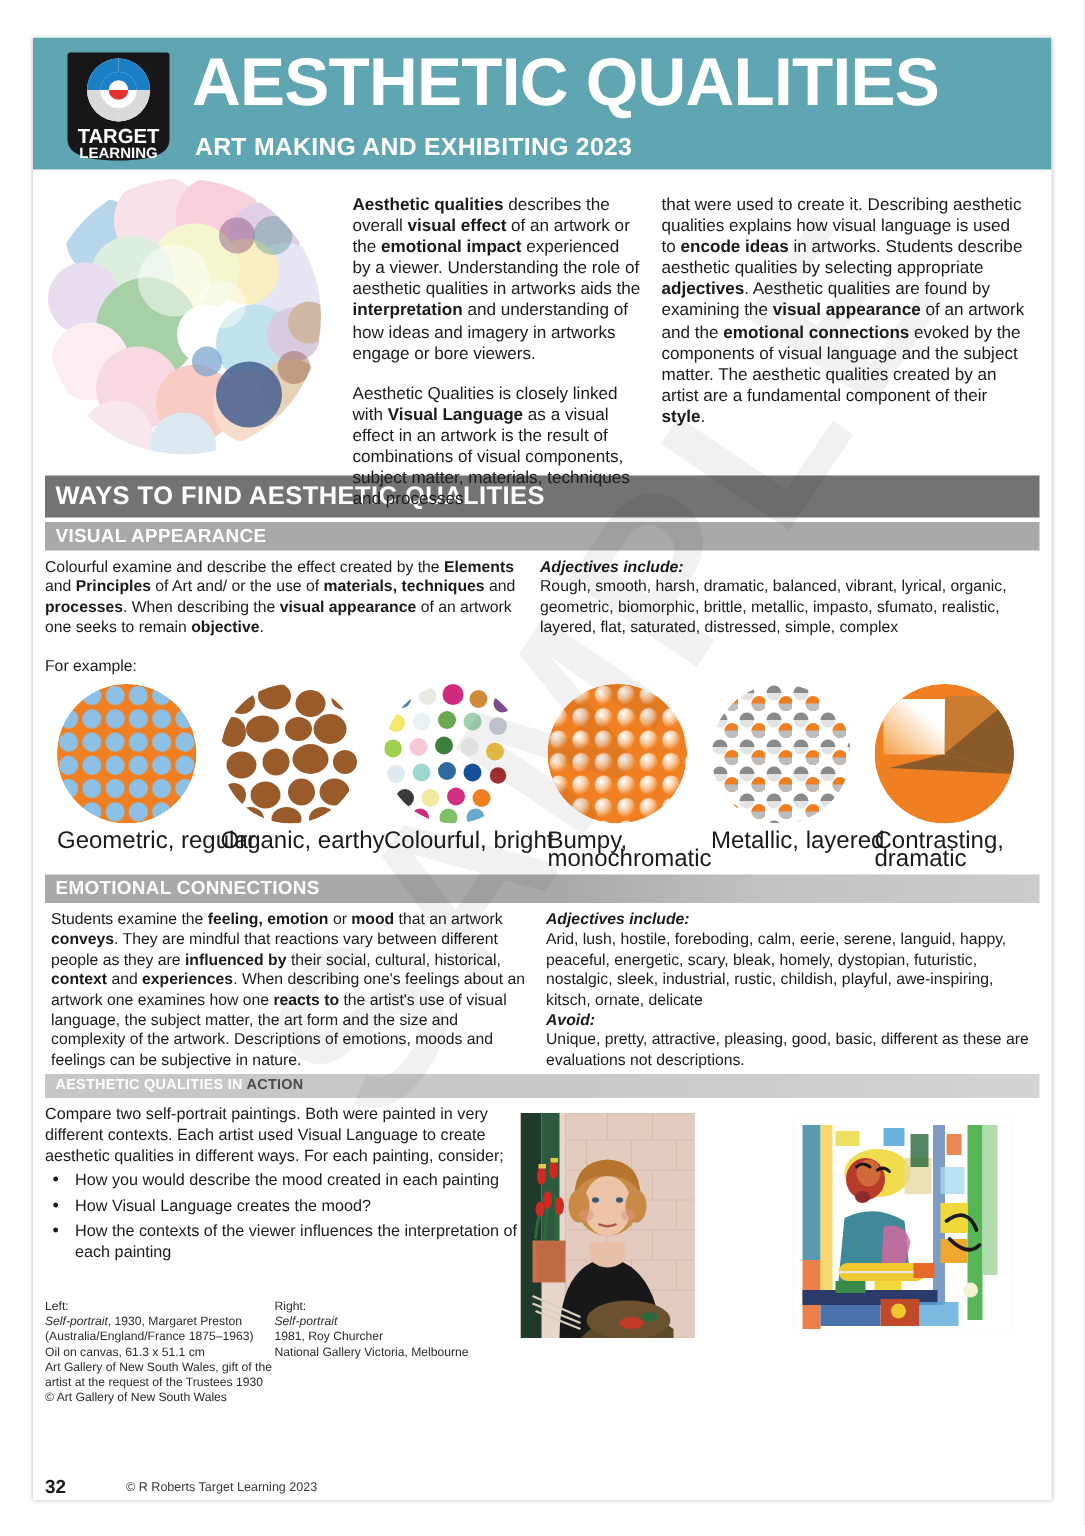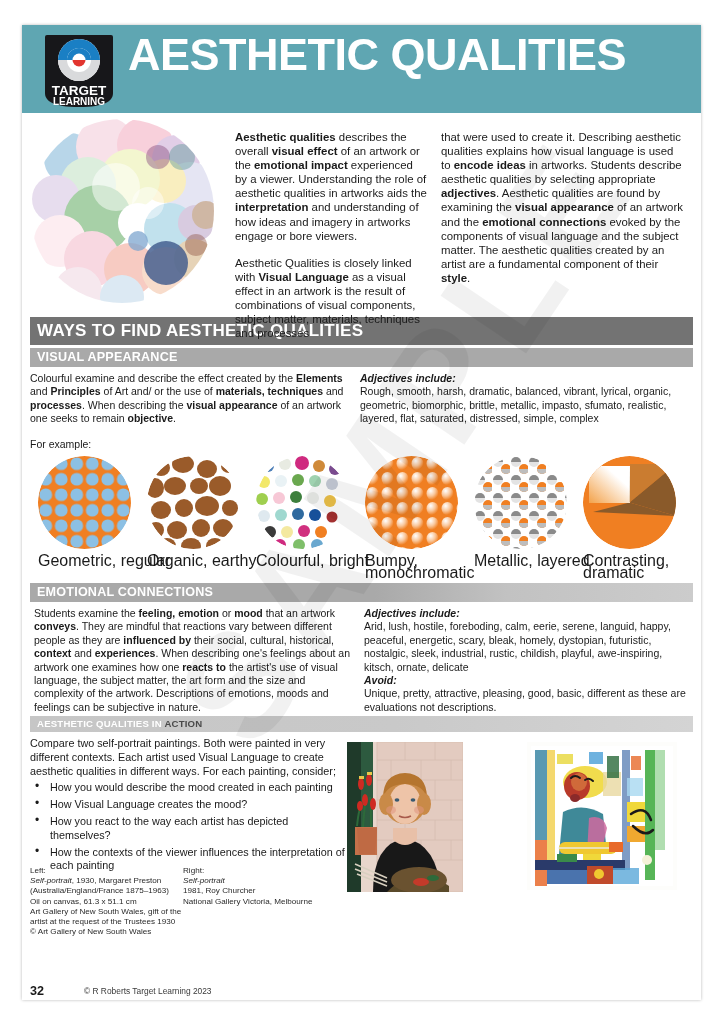--- a/index.html
+++ b/index.html
@@ -211,20 +211,21 @@
           <path d="M35 27 L14 27 A21 21 0 0 1 35 6 Z" fill="#1a7fc4"></path>
           <circle cx="35" cy="27" r="12" fill="#ffffff"></circle>
           <path d="M23 27 a12 12 0 0 1 24 0 z" fill="#1a7fc4"></path>
           <circle cx="35" cy="27" r="6.5" fill="#ffffff"></circle>
           <path d="M28.5 27 a6.5 6.5 0 0 0 13 0 z" fill="#e2352f"></path>
           <text x="35" y="62" text-anchor="middle" fill="#ffffff" font-family="Liberation Sans, sans-serif" font-size="13.5" font-weight="bold">TARGET</text>
           <text x="35" y="72" text-anchor="middle" fill="#ffffff" font-family="Liberation Sans, sans-serif" font-size="10" font-weight="bold">LEARNING</text>
         </svg>
       </div>
       <div class="title-main">AESTHETIC QUALITIES</div>
+      <div class="title-sub">ART MAKING AND EXHIBITING 2023</div>
     </div>
 
     <div class="intro">
       <div class="bubbles">
         <svg viewBox="0 0 184 184" xmlns="http://www.w3.org/2000/svg">
           <defs>
             <clipPath id="clipRound">
                 <circle cx="92" cy="92" r="92"></circle>
               </clipPath>
           </defs>
@@ -476,21 +477,20 @@
     </div>
 
     <div class="bar-minor action"><span>AESTHETIC QUALITIES IN </span><b>ACTION</b></div>
 
     <div class="action-wrap">
       <div class="action-text">
         <p>Compare two self-portrait paintings. Both were painted in very different contexts. Each artist used Visual Language to create aesthetic qualities in different ways. For each painting, consider;</p>
         <ul class="bullets">
           <li>How you would describe the mood created in each painting</li>
           <li>How Visual Language creates the mood?</li>
-          <li>How you react to the way each artist has depicted themselves?</li>
           <li>How the contexts of the viewer influences the interpretation of each painting</li>
         </ul>
       </div>
 
       <div class="credits">
         <div class="credit-block left">
           <div class="hd">Left:</div>
           <div><i>Self-portrait</i><span>, 1930, Margaret Preston</span></div>
           <div>(Australia/England/France 1875–1963)</div>
           <div>Oil on canvas, 61.3 x 51.1 cm</div>

